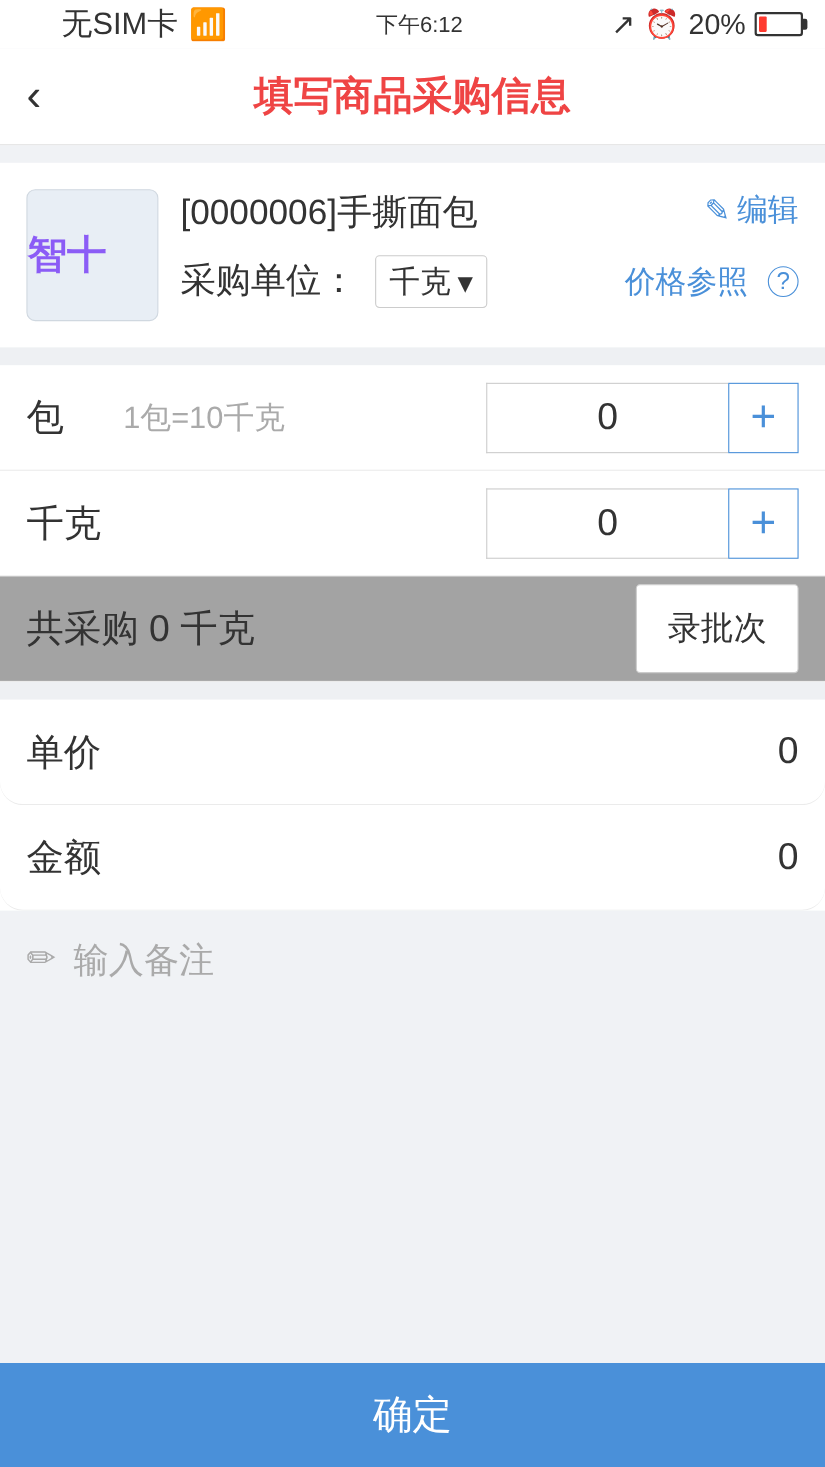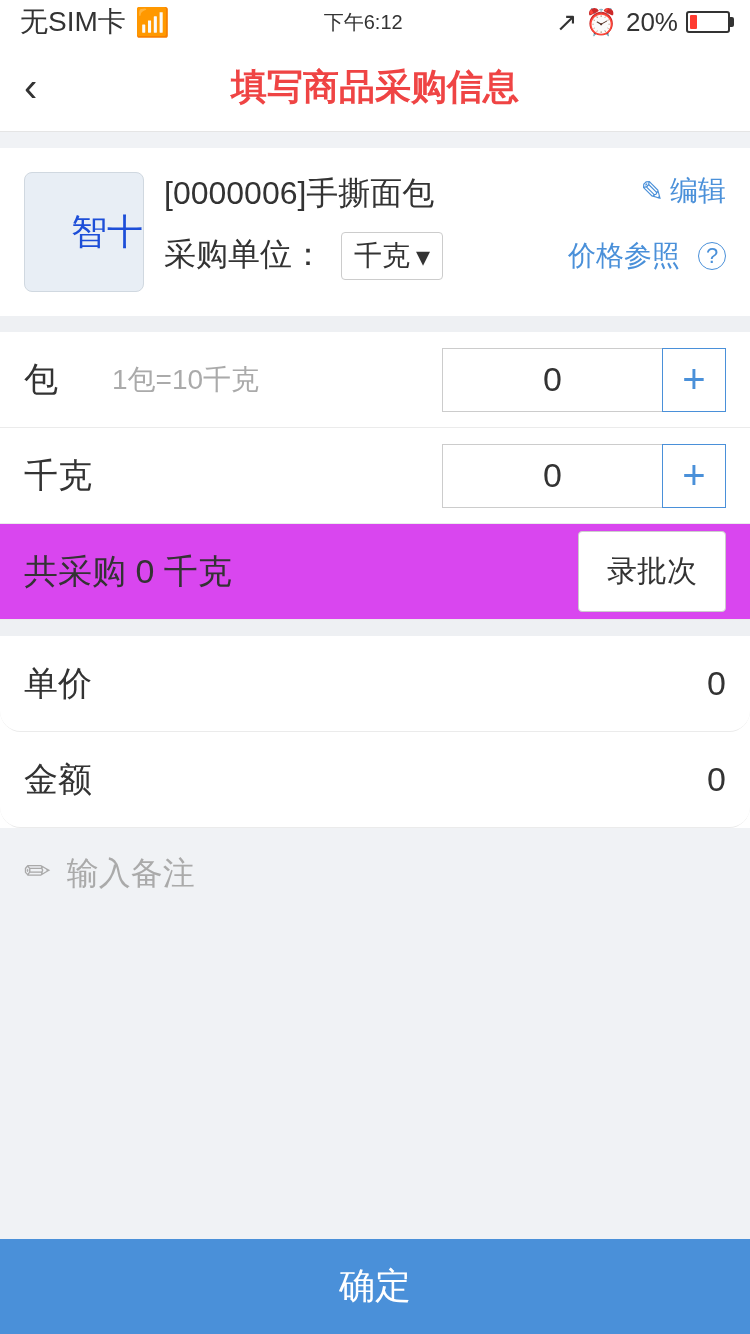--- a/index.html
+++ b/index.html
@@ -17,21 +17,21 @@
     .status-bar {
       height: 44px;
       background: #fff;
       display: flex;
       align-items: center;
       justify-content: space-between;
       padding: 0 20px;
       font-size: 28px;
       font-weight: 500;
     }
-    .status-left { display: flex; align-items: center; gap: 10px; }
+    .status-left { display: flex; align-items: center; gap: 10px; margin-left: 36px; }
     .status-center { font-size: 20px; font-weight: 400; }
     .status-right { display: flex; align-items: center; gap: 8px; font-size: 26px; }
     .battery-icon {
       display: inline-flex; align-items: center;
       border: 2px solid #333; border-radius: 3px;
       width: 44px; height: 22px; padding: 2px; position: relative;
     }
     .battery-icon::after {
       content: '';
       position: absolute; right: -6px; top: 50%; transform: translateY(-50%);
@@ -67,25 +67,25 @@
       padding: 24px 24px 24px 24px;
       display: flex;
       align-items: flex-start;
       gap: 20px;
     }
     .product-thumbnail {
       width: 120px; height: 120px;
       background: #e8eef5;
       border: 1px solid #d0d8e0;
       border-radius: 8px;
-      display: flex; align-items: center; justify-content: flex-end;
+      display: flex; align-items: center; justify-content: flex-start;
       flex-shrink: 0;
       font-size: 36px;
-      color: #1d4ed8;
-      font-weight: normal;
+      color: #8b5cf6;
+      font-weight: bold;
     }
     .product-info { flex: 1; }
     .product-name-row {
       display: flex;
       justify-content: space-between;
       align-items: flex-start;
       margin-bottom: 16px;
     }
     .product-name { font-size: 32px; color: #333; font-weight: 500; }
     .edit-btn {
@@ -148,21 +148,21 @@
       font-size: 40px;
       display: flex; align-items: center; justify-content: center;
       cursor: pointer;
     }
 
     
     .total-row {
       display: flex; align-items: center;
       padding: 0 24px;
       height: 96px;
-      background: #d946ef;
+      background: #a3a3a3;
       border-bottom: 1px solid #ebebeb;
     }
     .total-label { font-size: 34px; color: #333; }
     .batch-btn {
       margin-left: auto;
       border: 1px solid #ccc;
       background: #fff;
       padding: 19px 28px;
       font-size: 30px; color: #333;
       cursor: pointer;

